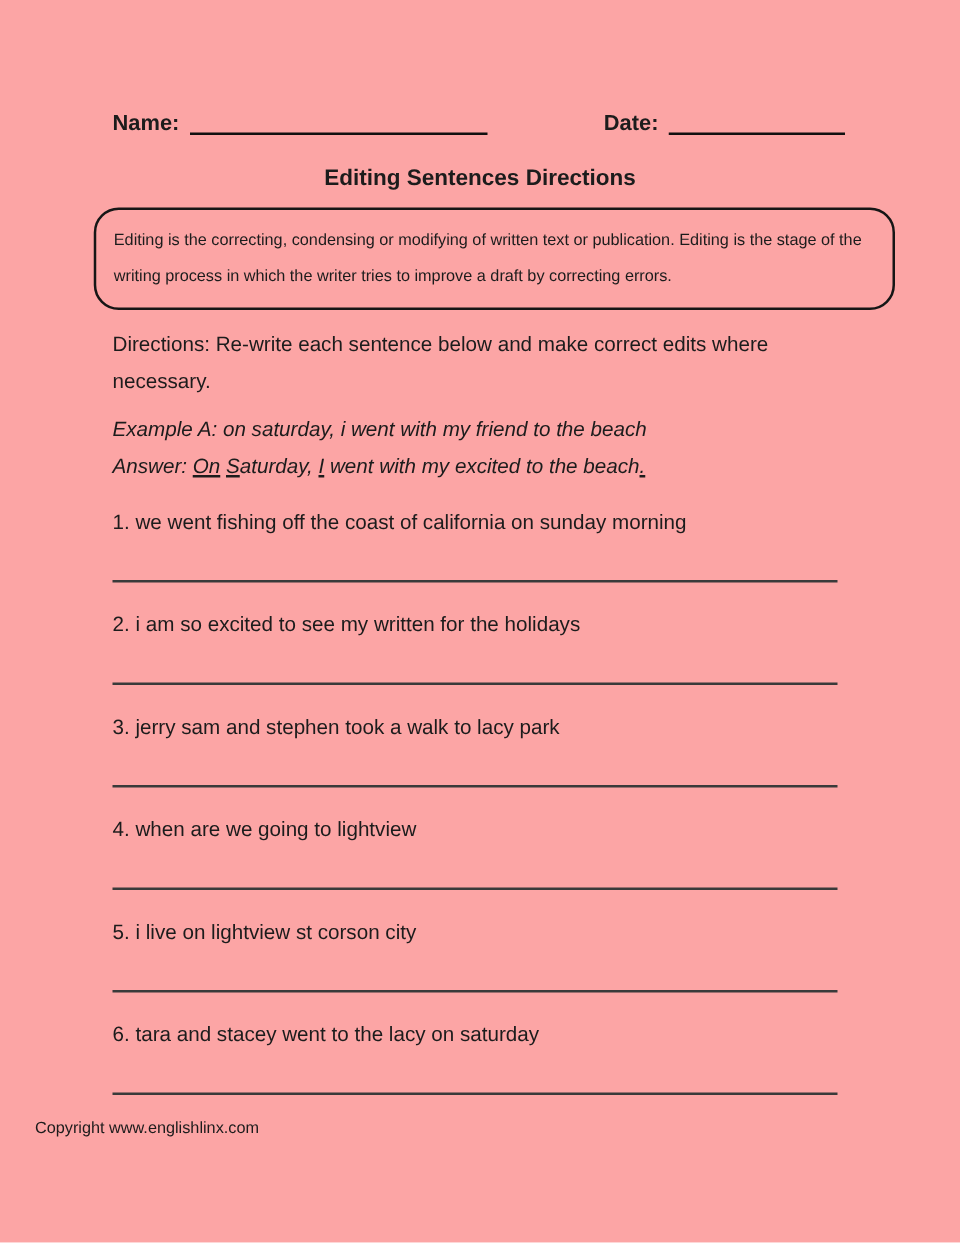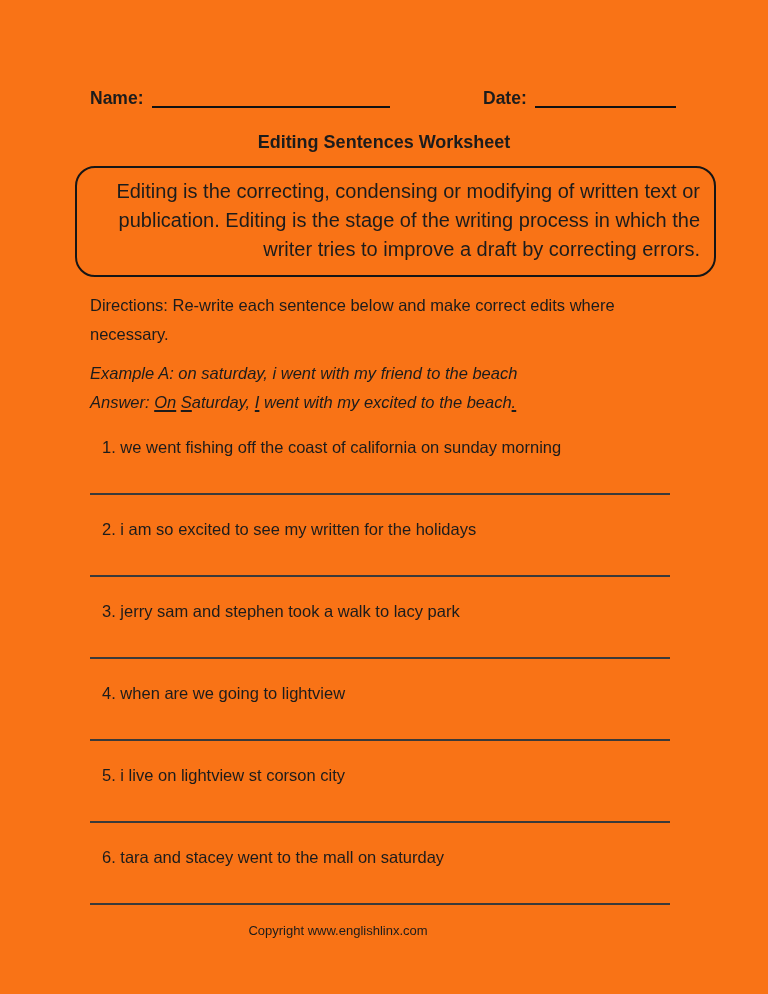--- a/index.html
+++ b/index.html
@@ -1,19 +1,19 @@
 <!DOCTYPE html>
 <html><head>
 <meta charset="utf-8">
 <style>
   html, body { margin: 0; padding: 0; background: #ffffff; }
   .page {
     width: 768px;
     height: 994px;
-    background: #f97316;
+    background: #fca5a5;
     font-family: "Liberation Sans", sans-serif;
     color: #1c1c1c;
     box-sizing: border-box;
     overflow: hidden;
     position: relative;
   }
 
   
   .header-row {
     display: flex;
@@ -42,21 +42,21 @@
   }
 
   
   .definition-box {
     margin: 13px 52px 0 75px;
     border: 2.5px solid #161616;
     border-radius: 20px;
     padding: 9px 14px 11px 14px;
     box-sizing: border-box;
   }
-  .definition-box p { margin: 0; font-size: 20px; line-height: 29px; text-align: right; }
+  .definition-box p { margin: 0; font-size: 13px; line-height: 29px; }
 
   
   .directions {
     margin: 14px 95px 0 90px;
     font-size: 16.5px;
     line-height: 29px;
   }
 
   
   .example { margin: 10px 0 16px 90px; font-style: italic; }
@@ -65,53 +65,54 @@
   .u {
     text-decoration: underline;
     text-decoration-thickness: 1.5px;
     text-underline-offset: 2px;
   }
 
   
   .exercises { margin-left: 90px; }
   .exercise { margin-top: 20px; }
   .exercise:first-child { margin-top: 12px; }
-  .sentence { margin: 12px; font-size: 16.5px; line-height: 29px; }
+  .sentence { margin: 0; font-size: 16.5px; line-height: 29px; }
   .write-line {
     width: 580px;
     height: 0;
     border-bottom: 2px solid #3a3a3a;
     margin-top: 31px;
   }
 
   
   .footer {
     margin: 18px 92px 0 0;
-    text-align: center;
+    text-align: left;
     font-size: 13px;
     line-height: 16px;
+    padding-left: 28px;
   }
 </style>
 </head>
 <body>
 
 <div class="page">
 
   <div class="header-row">
     <div class="field name-field">
       <span class="field-label">Name:</span>
       <span class="blank-line"></span>
     </div>
     <div class="field date-field">
       <span class="field-label">Date:</span>
       <span class="blank-line"></span>
     </div>
   </div>
 
-  <h1 class="title">Editing Sentences Worksheet</h1>
+  <h1 class="title">Editing Sentences Directions</h1>
 
   <div class="definition-box">
     <p>Editing is the correcting, condensing or modifying of written text or publication. Editing is the stage of the writing process in which the writer tries to improve a draft by correcting errors.</p>
   </div>
 
   <p class="directions">Directions: Re-write each sentence below and make correct edits where necessary.</p>
 
   <div class="example">
     <p class="example-line">Example A: on saturday, i went with my friend to the beach</p>
     <p class="example-line answer-line"><span>Answer: </span><span class="u">On</span><span> </span><span class="u">S</span><span>aturday, </span><span class="u">I</span><span> went with my excited to the beach</span><span class="u">.</span></p>
@@ -155,21 +156,21 @@
       <p class="sentence">
         <span>5.</span>
         <span>i live on lightview st corson city</span>
       </p>
       <div class="write-line"></div>
     </div>
 
     <div class="exercise">
       <p class="sentence">
         <span>6.</span>
-        <span>tara and stacey went to the mall on saturday</span>
+        <span>tara and stacey went to the lacy on saturday</span>
       </p>
       <div class="write-line"></div>
     </div>
 
   </div>
 
   <div class="footer">
     <span>Copyright www.englishlinx.com</span>
   </div>
 

